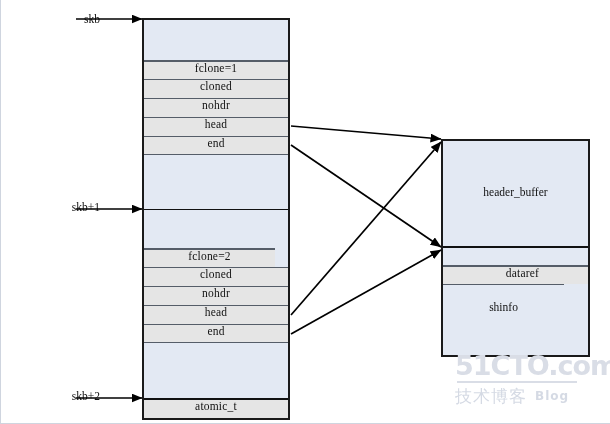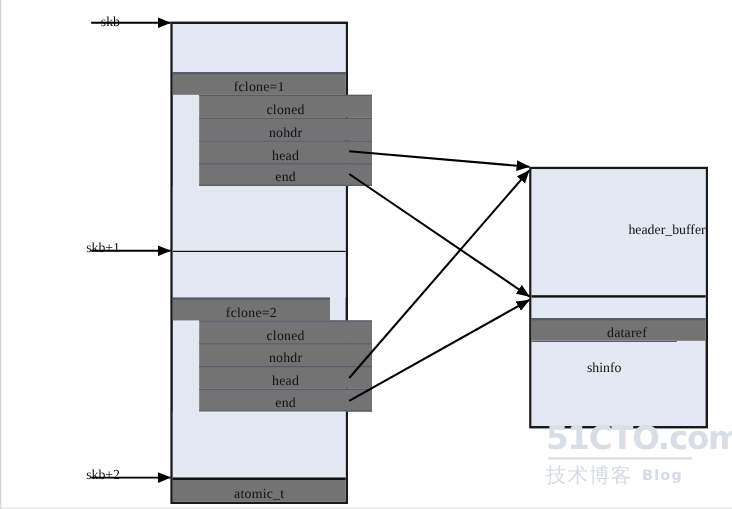--- a/index.html
+++ b/index.html
@@ -19,32 +19,31 @@
   }
   .box {
     position: absolute;
     box-sizing: border-box;
     background: #e3e9f3;
     border: 2px solid #1a1a1a;
   }
   .row {
     position: absolute;
     box-sizing: border-box;
-    background: #737373;
+    background: #e5e5e5;
     display: flex;
-    align-items: flex-end;
+    align-items: flex-start;
     justify-content: center;
     font-size: 11.5px;
     color: #111111;
     letter-spacing: 0.2px;
     white-space: nowrap;
   }
   .row.sep-top {
     border-top: 1px solid #555d68;
-    margin-left: 22px;
   }
   .row.sep-bottom {
     border-bottom: 1px solid #555d68;
   }
   .row.thick-top {
     border-top: 2px solid #555d68;
   }
   .row.black-top {
     border-top: 2px solid #111111;
   }
@@ -161,21 +160,21 @@
 
   <div class="plain" style="left:144px; top:343px; width:144px; height:55px;"></div>
 
   <div class="row black-top" style="left:144px; top:398px; width:144px; height:20px;">
     <span>atomic_t</span>
   </div>
 
   <div class="box" style="left:441px; top:139px; width:149px; height:218px;"></div>
 
   <div class="plain" style="left:443px; top:141px; width:145px; height:105px;">
-    <div class="big-label" style="top:45px;text-align:right;">header_buffer</div>
+    <div class="big-label" style="top:45px;">header_buffer</div>
   </div>
 
   <div class="plain" style="left:443px; top:246px; width:145px; height:19px; border-top:2px solid #111111;"></div>
 
   <div class="row thick-top" style="left:443px; top:265px; width:145px; height:19px;padding-left:14px;">
     <span>dataref</span>
   </div>
 
   <div class="plain" style="left:443px; top:284px; width:121px; height:71px; border-top:1px solid #555d68;">
     <div class="big-label" style="top:16px;">shinfo</div>

